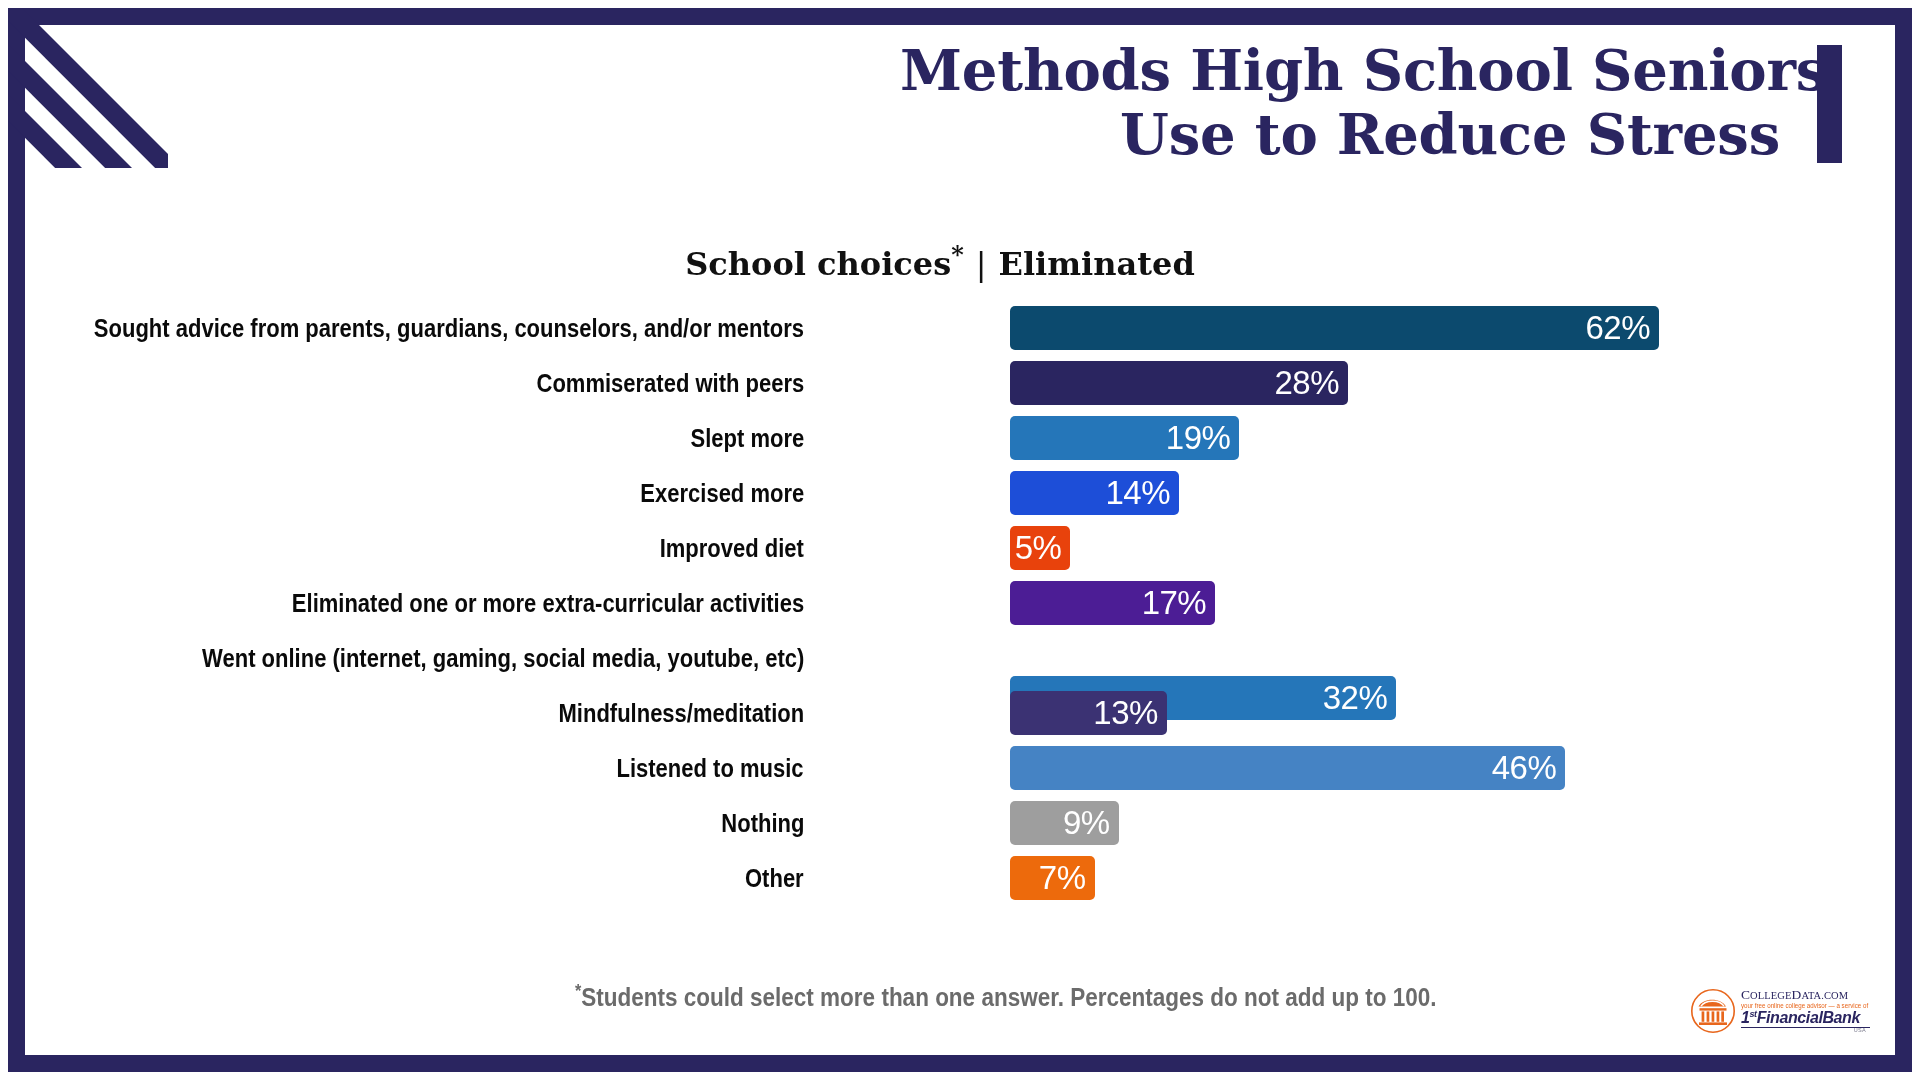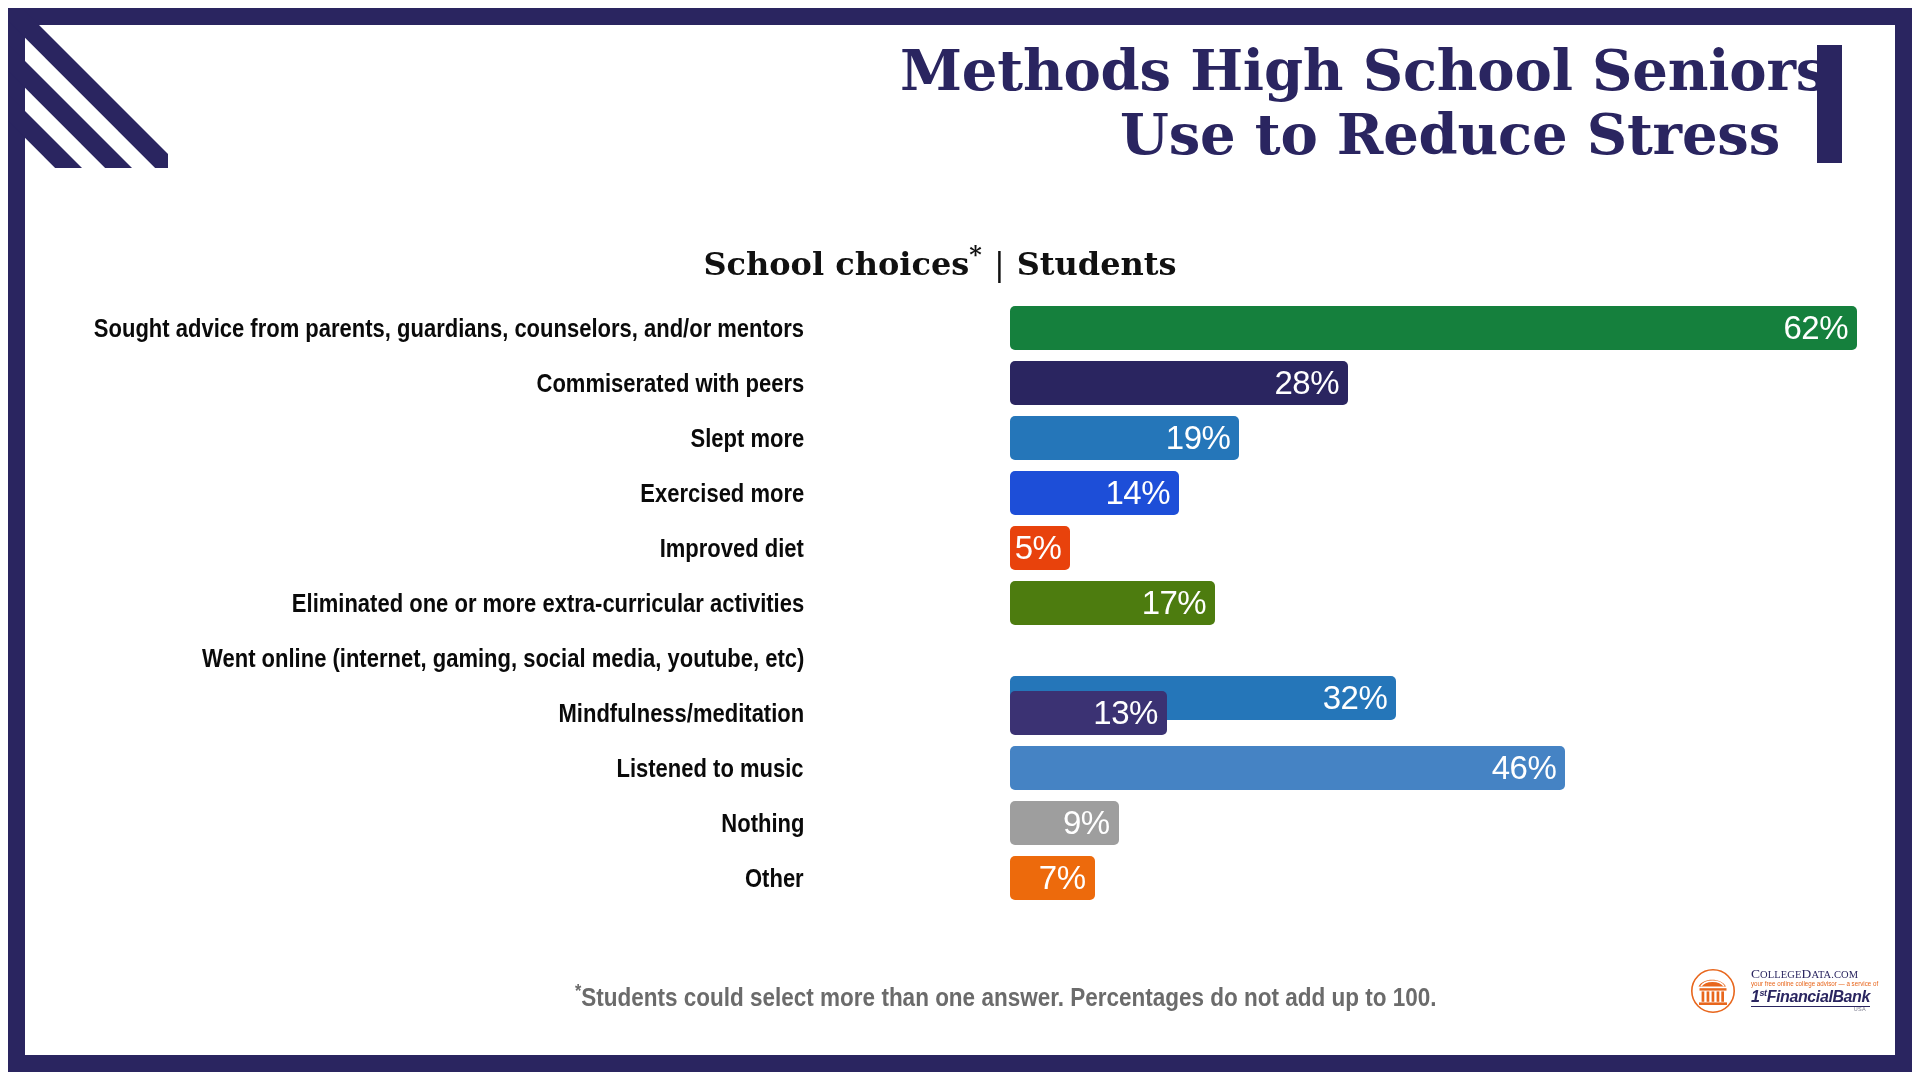--- a/index.html
+++ b/index.html
@@ -180,26 +180,26 @@
     color: #6b6b6b;
     white-space: nowrap;
   }
   #footnote .fn-star { vertical-align: super; font-size: 18px; }
   #footnote .fn-text { display: inline-block; transform: scaleX(0.9); transform-origin: left center; }
 
   
   #logo {
     position: absolute;
     left: 1690px;
-    top: 960px;
+    top: 988px;
     width: 180px;
     height: 54px;
     display: flex;
-    align-items: flex-end;
-    gap: 15px;
+    align-items: flex-start;
+    gap: 5px;
   }
   .logo-mark {
     position: relative;
     width: 46px;
     height: 46px;
     flex: none;
   }
   .logo-text {
     flex: 1;
     min-width: 0;
@@ -265,27 +265,27 @@
     <div class="stripe stripe-2"></div>
     <div class="stripe stripe-3"></div>
   </div>
 
   <div id="title-block">
     <div class="title-line">Methods High School Seniors</div>
     <div class="title-line">Use to Reduce Stress</div>
   </div>
   <div id="title-accent-bar"></div>
 
-  <div id="column-header"><span>School choices</span><span class="hdr-star">*</span><span class="hdr-pipe">|</span><span>Students</span></div>
+  <div id="column-header"><span>School choices</span><span class="hdr-star">*</span><span class="hdr-pipe">|</span><span>Eliminated</span></div>
 
   <div id="chart">
       <div class="bar-row">
         <div class="cat-label">Sought advice from parents, guardians, counselors, and/or mentors</div>
         <div class="bar-track">
-          <div class="bar" style="width: 847px; background: #15803d;">
+          <div class="bar" style="width: 649px; background: #0c4a6e;">
             <span class="bar-value">62%</span>
           </div>
         </div>
       </div>
       <div class="bar-row">
         <div class="cat-label">Commiserated with peers</div>
         <div class="bar-track">
           <div class="bar" style="width: 338px; background: rgb(42, 37, 96);">
             <span class="bar-value">28%</span>
           </div>
@@ -311,21 +311,21 @@
         <div class="cat-label">Improved diet</div>
         <div class="bar-track">
           <div class="bar" style="width: 60.3571px; background: rgb(232, 66, 12);">
             <span class="bar-value">5%</span>
           </div>
         </div>
       </div>
       <div class="bar-row">
         <div class="cat-label">Eliminated one or more extra-curricular activities</div>
         <div class="bar-track">
-          <div class="bar" style="width: 205.214px; background: #4d7c0f;">
+          <div class="bar" style="width: 205.214px; background: #4c1d95;">
             <span class="bar-value">17%</span>
           </div>
         </div>
       </div>
       <div class="bar-row">
         <div class="cat-label">Went online (internet, gaming, social media, youtube, etc)</div>
         <div class="bar-track">
           <div class="bar" style="width: 386.286px; background: rgb(37, 118, 185); margin-top: 40px;">
             <span class="bar-value">32%</span>
           </div>

